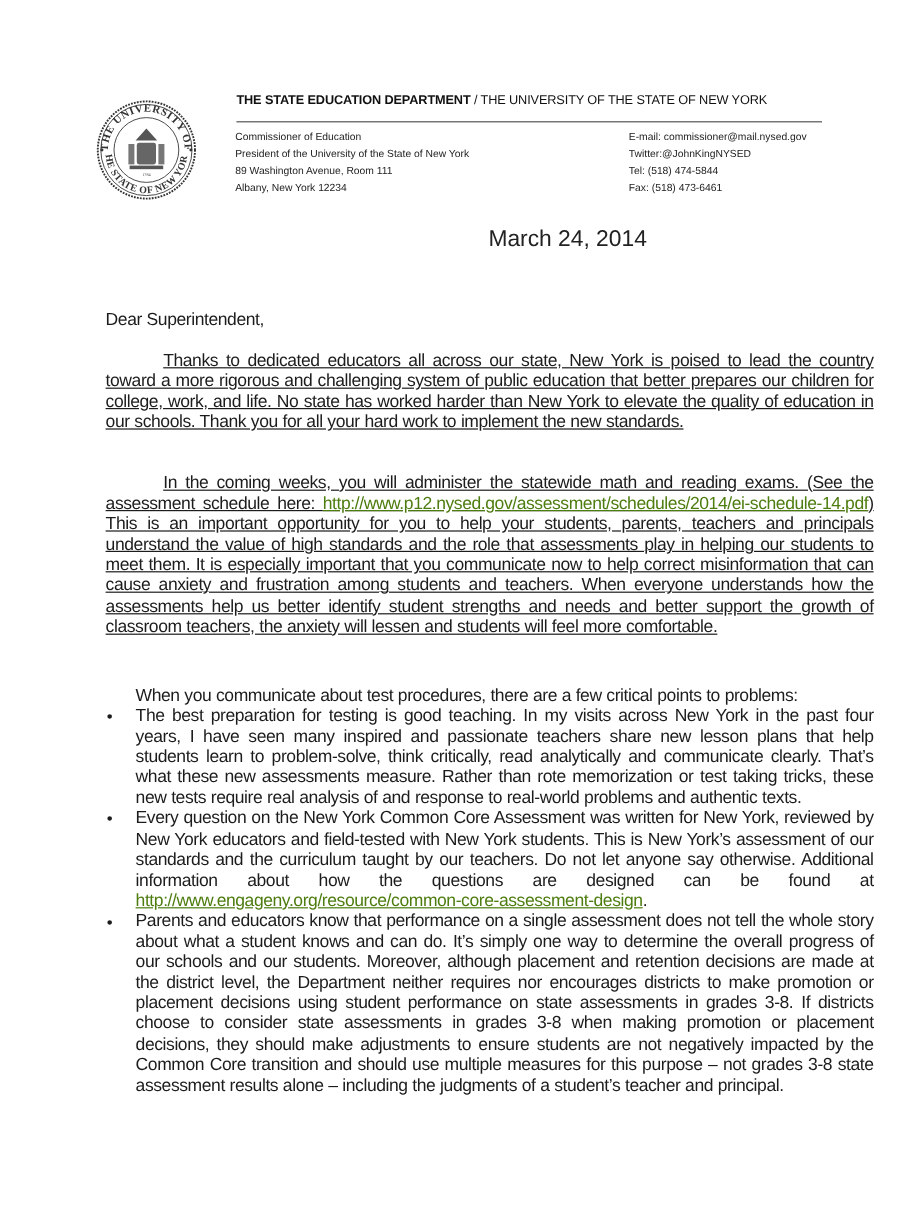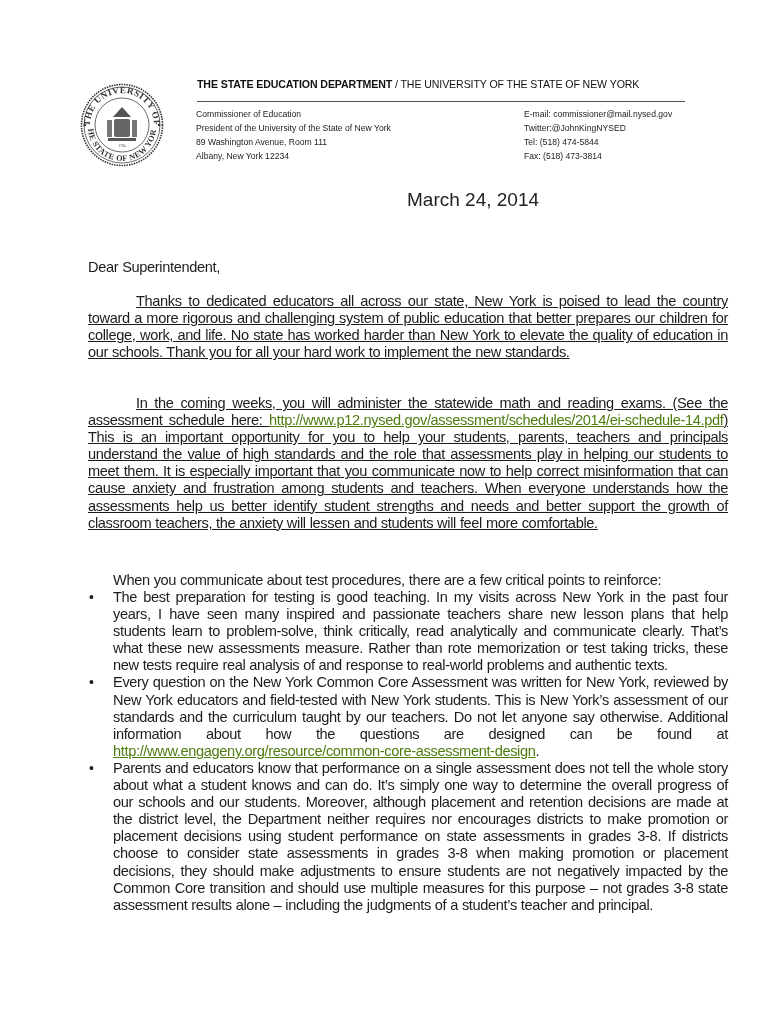--- a/index.html
+++ b/index.html
@@ -61,32 +61,32 @@
 <div class="hdr-col hdr-left">
   <div>Commissioner of Education</div>
   <div>President of the University of the State of New York</div>
   <div>89 Washington Avenue, Room 111</div>
   <div>Albany, New York 12234</div>
 </div>
 <div class="hdr-col hdr-right">
   <div>E-mail: commissioner@mail.nysed.gov</div>
   <div>Twitter:@JohnKingNYSED</div>
   <div>Tel: (518) 474-5844</div>
-  <div>Fax: (518) 473-3814</div>
+  <div>Fax: (518) 473-6461</div>
 </div>
 
 <div class="date">March 24, 2014</div>
 
 <div class="body-text" style="top:259px;">Dear Superintendent,</div>
 
 <div class="body-text indent" style="top:293px;">Thanks to dedicated educators all across our state, New York is poised to lead the country toward a more rigorous and challenging system of public education that better prepares our children for college, work, and life.  No state has worked harder than New York to elevate the quality of education in our schools.   Thank you for all your hard work to implement the new standards.</div>
 
 <div class="body-text indent" style="top:395px;"><span>In the coming weeks, you will administer the statewide math and reading exams.  (See the assessment schedule here: </span><a class="link">http://www.p12.nysed.gov/assessment/schedules/2014/ei-schedule-14.pdf</a><span>) This is an important opportunity for you to help your students, parents, teachers and principals understand the value of high standards and the role that assessments play in helping our students to meet them.  It is especially important that you communicate now to help correct misinformation that can cause anxiety and frustration among students and teachers.  When everyone understands how the assessments help us better identify student strengths and needs and better support the growth of classroom teachers, the anxiety will lessen and students will feel more comfortable.</span></div>
 
-<div class="body-text" style="top:572px; left:113px; width:615px;">When you communicate about test procedures, there are a few critical points to reinforce:</div>
+<div class="body-text" style="top:572px; left:113px; width:615px;">When you communicate about test procedures, there are a few critical points to problems:</div>
 
 <ul class="bullets" style="top:589px;">
   <li>
     <span class="bullet-dot">•</span>
     <span>The best preparation for testing is good teaching.  In my visits across New York in the past four years, I have seen many inspired and passionate teachers share new lesson plans that help students learn to problem-solve, think critically, read analytically and communicate clearly.  That’s what these new assessments measure.   Rather than rote memorization or test taking tricks, these new tests require real analysis of and response to real-world problems and authentic texts.</span>
   </li>
   <li>
     <span class="bullet-dot">•</span>
     <span>Every question on the New York Common Core Assessment was written for New York, reviewed by New York educators and field-tested with New York students.  This is New York’s assessment of our standards and the curriculum taught by our teachers. Do not let anyone say otherwise.  Additional information about how the questions are designed can be found at </span><a class="link">http://www.engageny.org/resource/common-core-assessment-design</a><span>.</span>
   </li>

